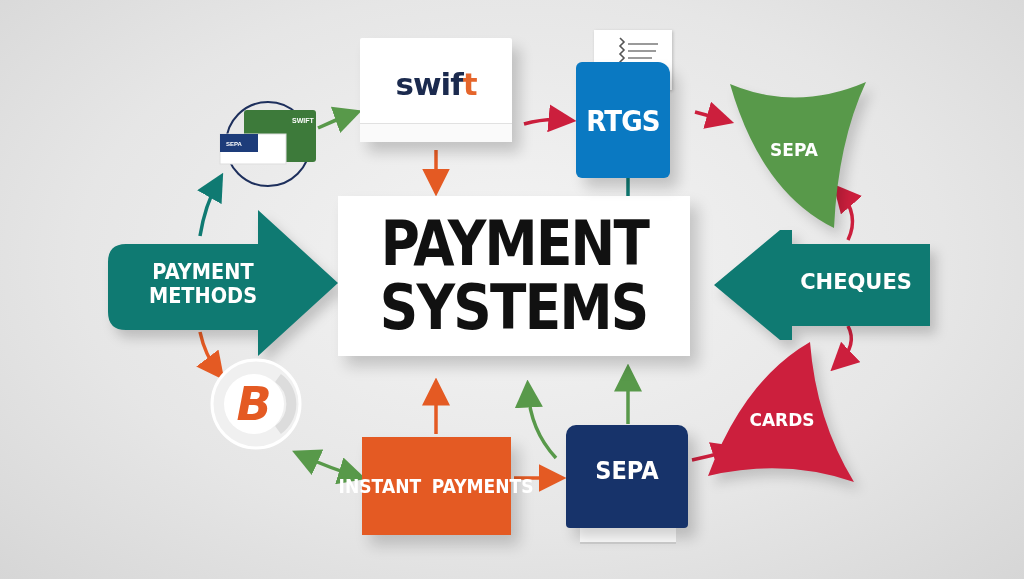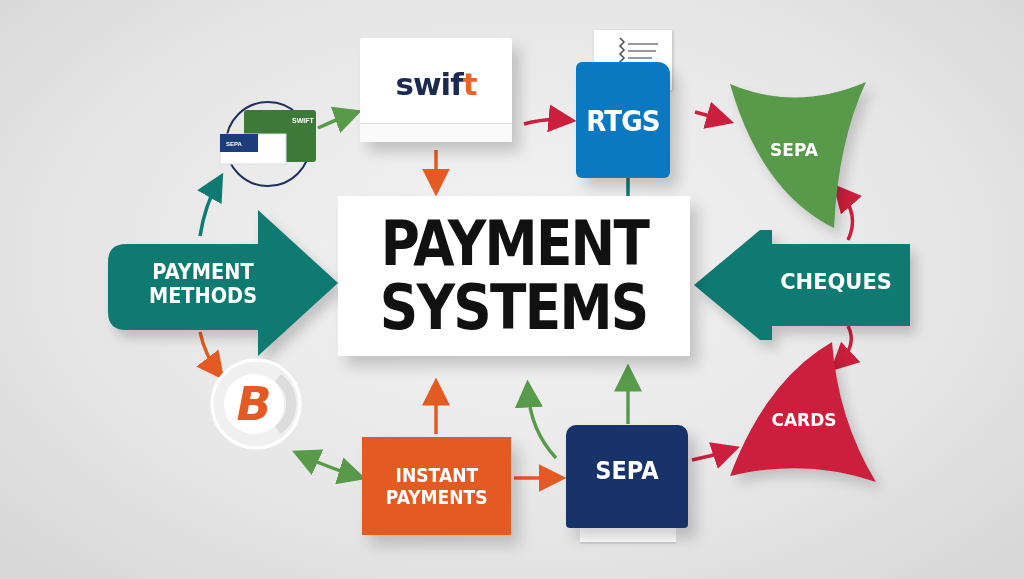--- a/index.html
+++ b/index.html
@@ -13,21 +13,21 @@
     display:flex;flex-direction:column;align-items:center;justify-content:center;}
   .center-line{font-family:"DejaVu Sans", sans-serif;font-weight:bold;font-size:62px;line-height:64px;color:#111;letter-spacing:-2px;transform:scaleX(0.86);}
   .swift-card{left:360px;top:38px;width:152px;height:104px;background:#fff;border-radius:2px;}
   .swift-card .fold{position:absolute;left:0;bottom:0;width:100%;height:18px;border-top:1px solid #e1e1e1;background:#fafafa;}
   .swift-text{position:absolute;left:0;right:0;top:28px;text-align:center;font-family:"DejaVu Sans", sans-serif;font-weight:bold;font-size:31px;color:#1b2a4e;letter-spacing:-1px;}
   .swift-text .t{color:#e5652b;}
   .rtgs{left:576px;top:62px;width:94px;height:116px;background:#0a79c2;border-radius:6px 12px 6px 6px;}
   .rtgs-label{position:absolute;left:0;right:0;top:42px;text-align:center;color:#fff;font-family:"DejaVu Sans", sans-serif;font-weight:bold;font-size:29px;letter-spacing:-1px;transform:scaleX(0.9);}
   .doc{left:594px;top:30px;width:78px;height:60px;background:#fff;box-shadow:1px 1px 3px rgba(0,0,0,0.2);}
   .label-white{color:#fff;font-family:"DejaVu Sans", sans-serif;font-weight:bold;text-align:center;}
-  .instant{left:362px;top:437px;width:149px;height:98px;background:#e45a23;display:flex;flex-direction:column;align-items:center;justify-content:center;text-align:right;}
+  .instant{left:362px;top:437px;width:149px;height:98px;background:#e45a23;display:flex;flex-direction:row;align-items:center;justify-content:center;text-align:right;}
   .instant span{font-size:19px;line-height:22px;transform:scaleX(0.9);}
   .sepa-book{left:566px;top:425px;width:122px;height:103px;background:#17336a;border-radius:10px 10px 4px 4px;}
   .sepa-book-label{position:absolute;left:0;right:0;top:31px;font-size:25px;transform:scaleX(0.9);}
   .sepa-pages{left:580px;top:528px;width:96px;height:14px;background:#fff;border-bottom:2px solid #cfcfcf;}
   .text-label{position:absolute;font-size:19px;transform:scaleX(0.92);}
 </style>
 </head>
 <body>
 
 <svg class="layer" width="1024" height="579" viewBox="0 0 1024 579">
@@ -83,21 +83,21 @@
 <div class="abs" style="left:108px;top:210px;width:230px;height:146px;">
   <svg width="230" height="146" viewBox="0 0 230 146" style="position:absolute;left:0;top:0;filter:drop-shadow(6px 8px 6px rgba(0,0,0,0.18));">
     <path d="M18,34 L150,34 L150,0 L230,73 L150,146 L150,120 L18,120 Q0,120 0,102 L0,52 Q0,34 18,34 Z" fill="#0f7a72"></path>
   </svg>
   <div class="label-white abs" style="left:20px;top:50px;width:150px;">
     <div class="text-label" style="position:static;font-size:21px;line-height:24px;">PAYMENT</div>
     <div class="text-label" style="position:static;font-size:21px;line-height:24px;">METHODS</div>
   </div>
 </div>
 
-<div class="abs" style="left:694px;top:230px;width:216px;height:110px;">
+<div class="abs" style="left:714px;top:230px;width:216px;height:110px;">
   <svg width="216" height="110" viewBox="0 0 216 110" style="position:absolute;left:0;top:0;filter:drop-shadow(6px 8px 6px rgba(0,0,0,0.18));">
     <path d="M0,55 L78,-10 L78,14 L216,14 L216,96 L78,96 L78,120 Z" fill="#0f7a72"></path>
   </svg>
   <div class="label-white abs" style="left:80px;top:40px;width:124px;font-size:21px;">CHEQUES</div>
 </div>
 
 <div class="abs center-box shadow">
   <div class="center-line">PAYMENT</div>
   <div class="center-line">SYSTEMS</div>
 </div>
@@ -120,21 +120,21 @@
   <div class="rtgs-label">RTGS</div>
 </div>
 
 <div class="abs" style="left:726px;top:82px;width:146px;height:150px;">
   <svg width="146" height="150" viewBox="0 0 146 150" style="position:absolute;left:0;top:0;filter:drop-shadow(6px 8px 6px rgba(0,0,0,0.16));">
     <path d="M4,2 Q70,30 140,0 Q112,60 108,146 Q35,110 4,2 Z" fill="#58994a"></path>
   </svg>
   <div class="label-white abs" style="left:28px;top:58px;width:80px;font-size:17px;">SEPA</div>
 </div>
 
-<div class="abs" style="left:726px;top:340px;width:150px;height:142px;">
+<div class="abs" style="left:704px;top:340px;width:150px;height:142px;">
   <svg width="150" height="142" viewBox="0 0 150 142" style="position:absolute;left:0;top:0;filter:drop-shadow(6px 8px 6px rgba(0,0,0,0.16));">
     <path d="M4,136 Q40,40 106,2 Q112,80 150,142 Q80,118 4,136 Z" fill="#cc1f3d"></path>
   </svg>
   <div class="label-white abs" style="left:38px;top:70px;width:80px;font-size:17px;">CARDS</div>
 </div>
 
 <div class="abs" style="left:218px;top:96px;width:100px;height:96px;">
   <svg width="100" height="96" viewBox="0 0 100 96">
     <circle cx="50" cy="48" r="42" fill="none" stroke="#1d2f5c" stroke-width="2"></circle>
     <rect x="26" y="14" width="72" height="52" rx="3" fill="#3d7a3a"></rect>

